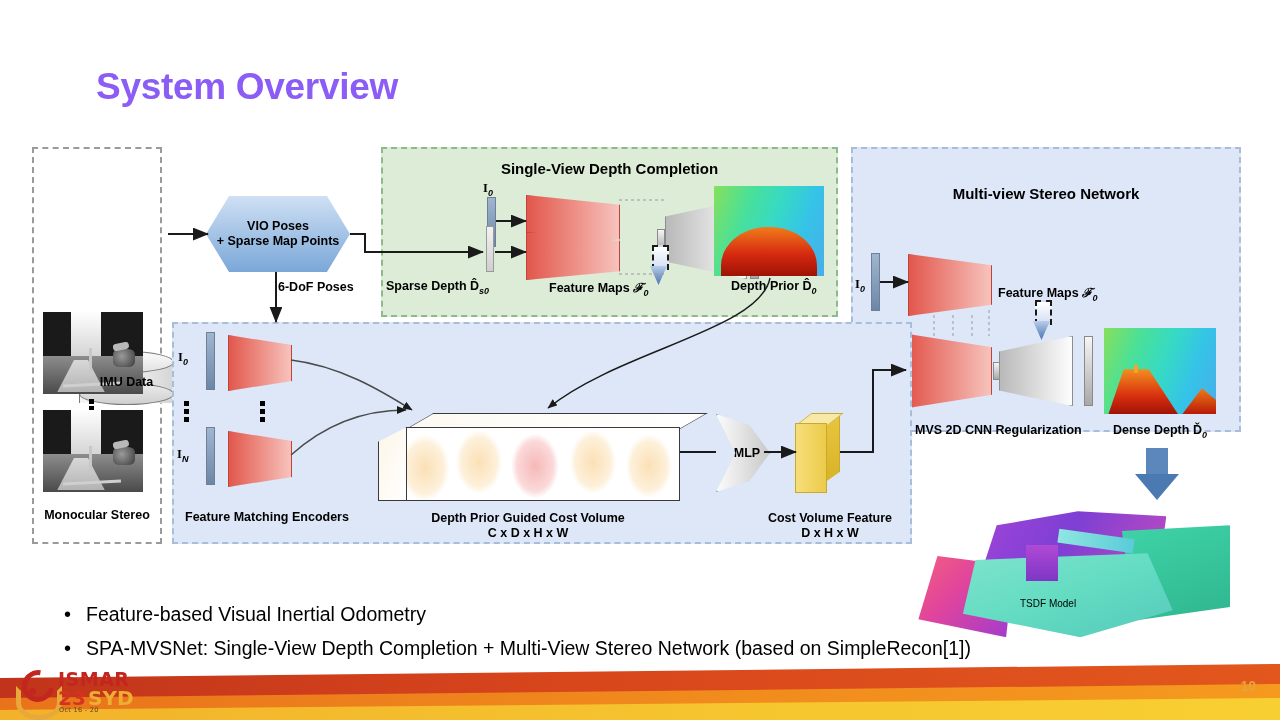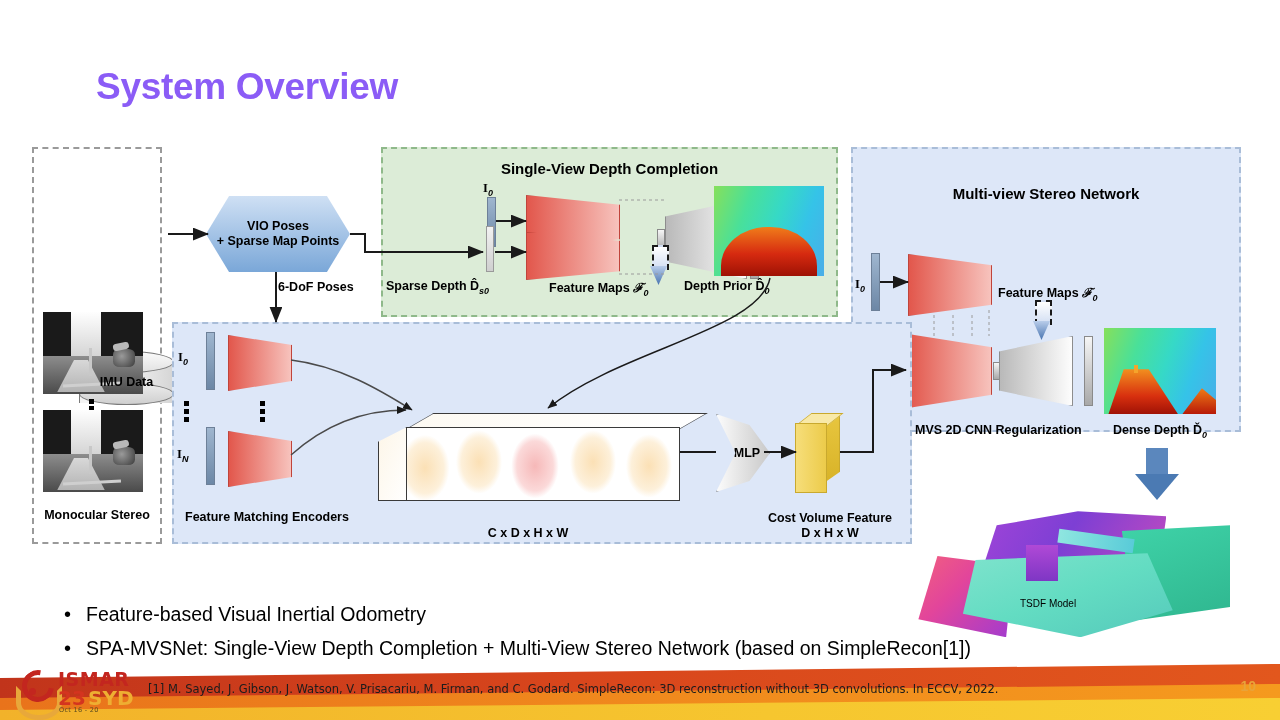--- a/index.html
+++ b/index.html
@@ -355,21 +355,21 @@
   </div>
   <div class="fm-arrow" style="left:650px;top:245px;">
     <div class="sh"></div>
       <div class="hd"></div>
   </div>
 
   <div class="depthmap" style="left:714px;top:186px;width:110px;height:90px;">
     <div class="dm-sky"></div>
       <div class="dm-mound"></div>
   </div>
-  <div class="lbl" style="left:684px;top:279px;">
+  <div class="lbl" style="left:731px;top:279px;">
     <span>Depth Prior D̂</span><span class="sub">0</span>
   </div>
 
   <div class="panel" id="mvs-panel">
     <div class="panel-title">Multi-view Stereo Network</div>
   </div>
 
   <div class="lbl" style="left:855px;top:277px;">
     <span class="mathi">I</span><span class="sub">0</span>
   </div>
@@ -428,20 +428,21 @@
 
   <div class="lbl" style="left:185px;top:510px;">Feature Matching Encoders</div>
 
   <div id="cost-volume">
     <div id="cv-side"></div>
     <div id="cv-top"></div>
     <div id="cv-front">
       <div class="blobs"></div>
     </div>
   </div>
+  <div class="lbl-c" style="left:378px;top:511px;width:300px;">Depth Prior Guided Cost Volume</div>
   <div class="lbl-c" style="left:378px;top:526px;width:300px;">C x D x H x W</div>
 
   <div id="mlp">
     <span>MLP</span>
   </div>
 
   <div id="cvf">
     <div class="sidef"></div>
       <div class="topf"></div>
       <div class="face"></div>
@@ -524,16 +525,15 @@
     <div class="mark">
       <div class="c-arc"></div>
         <div class="c-dot"></div>
         <div class="smile"></div>
     </div>
     <div class="ismar">ISMAR</div>
     <div class="n23">23</div>
     <div class="syd">SYD</div>
     <div class="dates">Oct 16 - 20</div>
   </div>
-  <div id="ref-text">[1] M. Sayed, J. Gibson, J. Watson, V. Prisacariu, M. Firman, and C. Godard. SimpleRecon: 3D reconstruction without 3D convolutions. In ECCV, 2022.</div>
   <div id="page-num">10</div>
 
 </div>
 
 </body></html>

